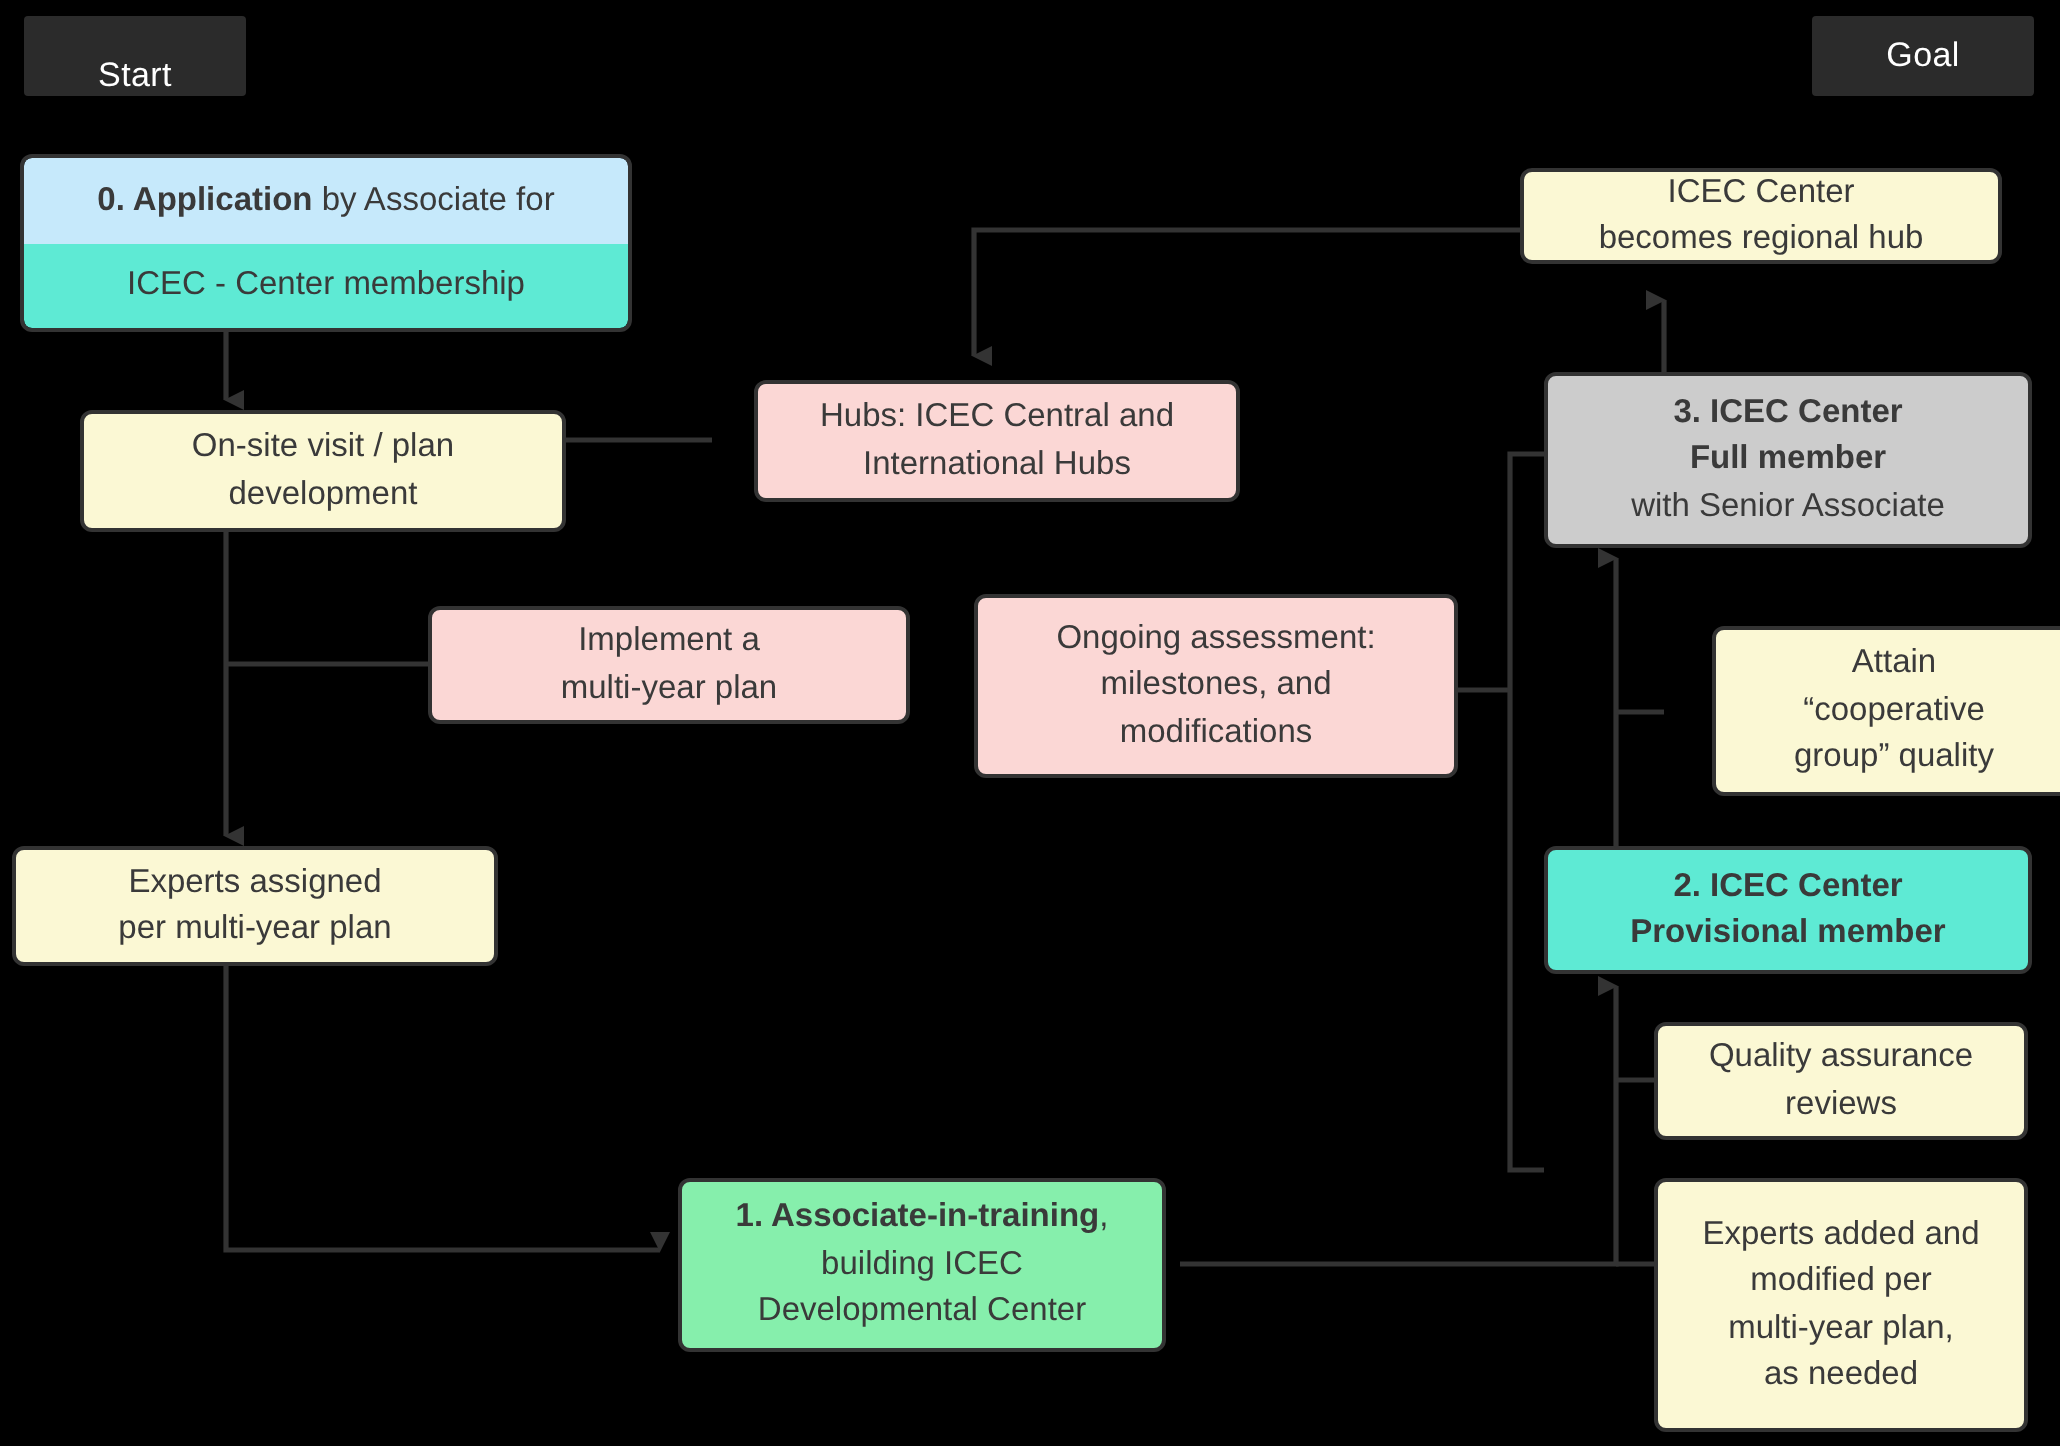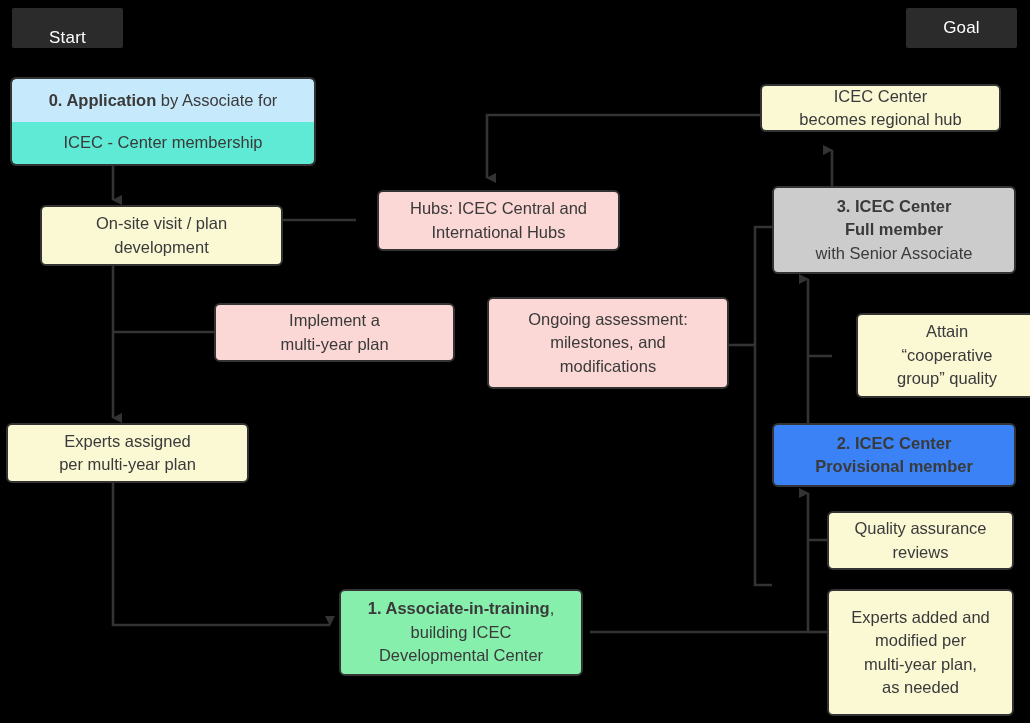--- a/index.html
+++ b/index.html
@@ -176,21 +176,21 @@
     <span class="ln b">Full member</span>
     <span class="ln">with Senior Associate</span>
   </div>
 
   <div class="node" style="left:832px; top:313px; width:182px; height:85px; background:#fbf8d4;margin-left:24px;">
     <span class="ln">Attain</span>
     <span class="ln">“cooperative</span>
     <span class="ln">group” quality</span>
   </div>
 
-  <div class="node" style="left:772px; top:423px; width:244px; height:64px; background:#3b82f6;">
+  <div class="node" style="left:772px; top:423px; width:244px; height:64px; background:#5eead4;">
     <span class="ln b">2. ICEC Center</span>
     <span class="ln b">Provisional member</span>
   </div>
 
   <div class="node" style="left:827px; top:511px; width:187px; height:59px; background:#fbf8d4;">
     <span class="ln">Quality assurance</span>
     <span class="ln">reviews</span>
   </div>
 
   <div class="node" style="left:827px; top:589px; width:187px; height:127px; background:#fbf8d4;">

